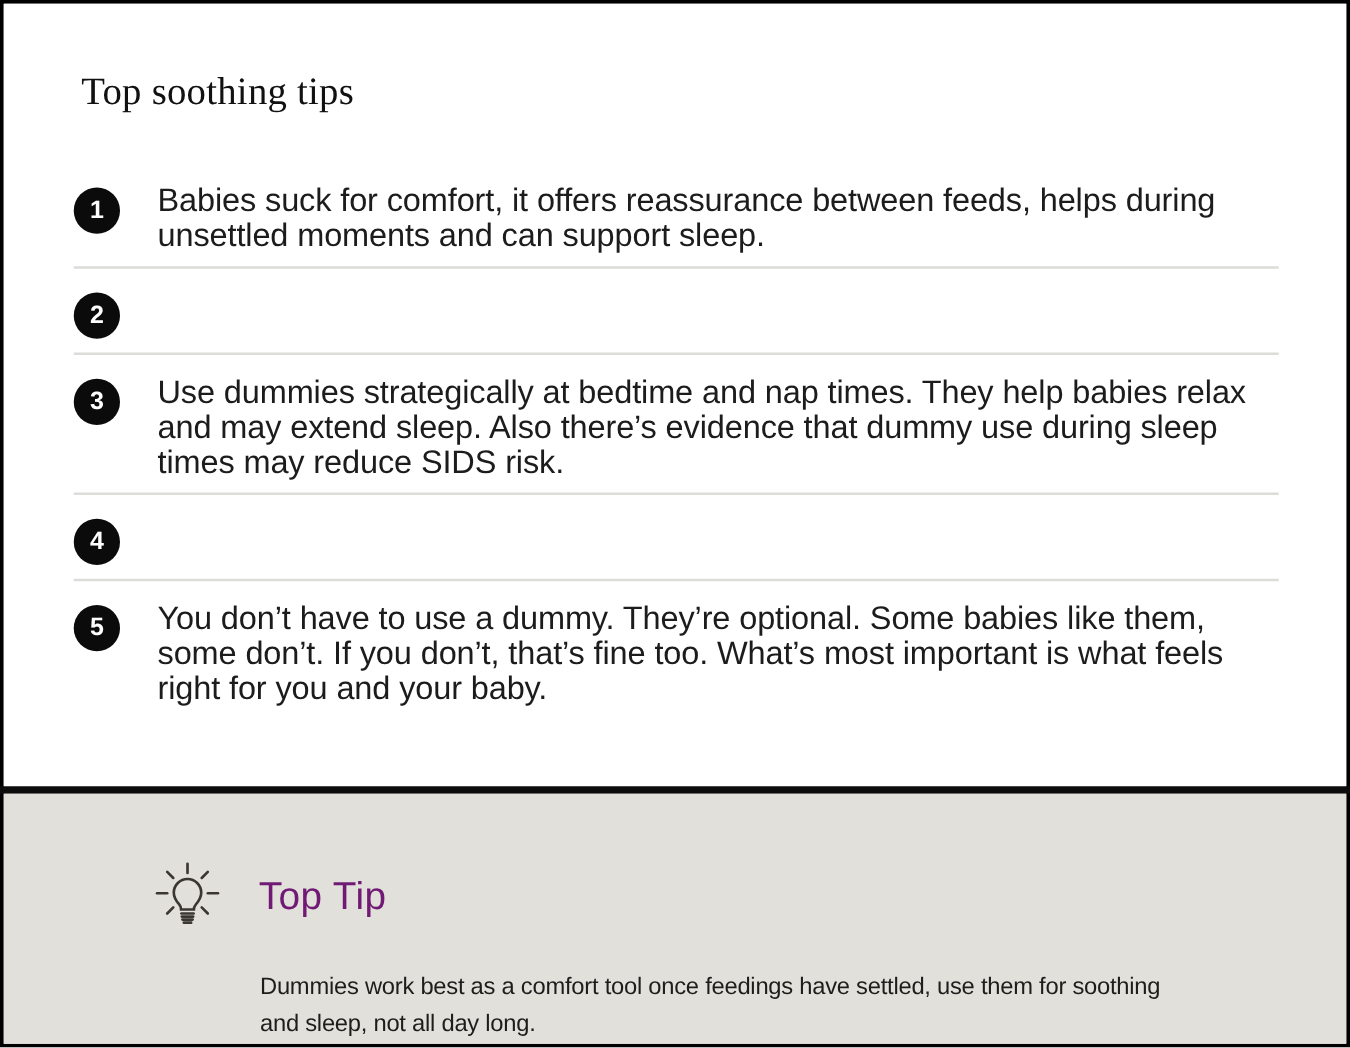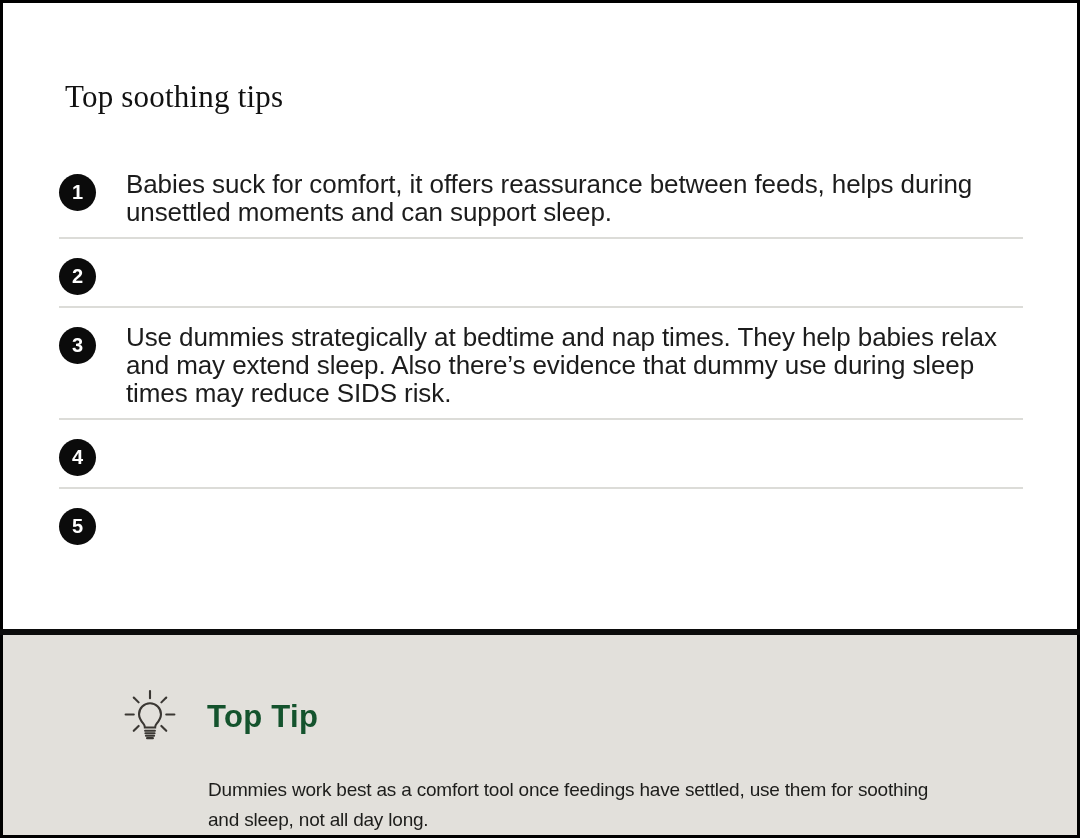--- a/index.html
+++ b/index.html
@@ -18,21 +18,20 @@
     flex-direction: column;
     background: #ffffff;
   }
 
   
   .white-section {
     height: 632px;
     background: #ffffff;
     padding: 52px 56px 0 56px;
     overflow: hidden;
-    margin-top: 24px;
   }
   .page-title {
     font-family: "Liberation Serif", "DejaVu Serif", serif;
     font-weight: 400;
     font-size: 31px;
     color: #111111;
     margin-left: 6px;
     letter-spacing: 0.2px;
   }
   .tips-list {
@@ -83,22 +82,22 @@
     padding: 52px 60px 0 121px;
   }
   .tip-header {
     display: flex;
     align-items: center;
     gap: 31px;
   }
   .lightbulb-icon { width: 52px; height: 60px; display: block; }
   .top-tip-heading {
     font-size: 31px;
-    font-weight: 700;
-    color: #14532d;
+    font-weight: 400;
+    color: #701a75;
     letter-spacing: 0.3px;
   }
   .top-tip-body {
     margin: 28px 0 0 84px;
     width: 750px;
     font-size: 19px;
     line-height: 30px;
     color: #1d1d1b;
     letter-spacing: -0.2px;
   }
@@ -124,20 +123,21 @@
     <span class="tip-number">3</span>
     <p class="tip-text">Use dummies strategically at bedtime and nap times. They help babies relax and may extend sleep. Also there’s evidence that dummy use during sleep times may reduce SIDS risk.</p>
   </div>
 
   <div class="tip-row">
     <span class="tip-number">4</span>
   </div>
 
   <div class="tip-row">
     <span class="tip-number">5</span>
+    <p class="tip-text">You don’t have to use a dummy. They’re optional. Some babies like them, some don’t. If you don’t, that’s fine too. What’s most important is what feels right for you and your baby.</p>
   </div>
 </div>
   </div>
 
   <div class="section-divider-bar"></div>
 
   <div class="gray-section">
     <div class="tip-header">
       <svg class="lightbulb-icon" viewBox="0 0 64 70" aria-hidden="true">
         <g stroke="#3a3733" stroke-width="2.6" fill="none" stroke-linecap="round">

